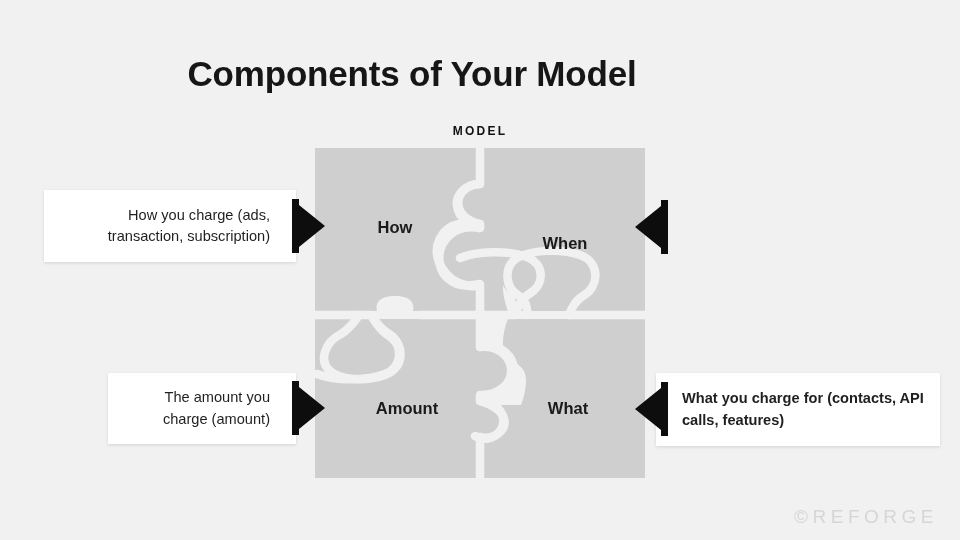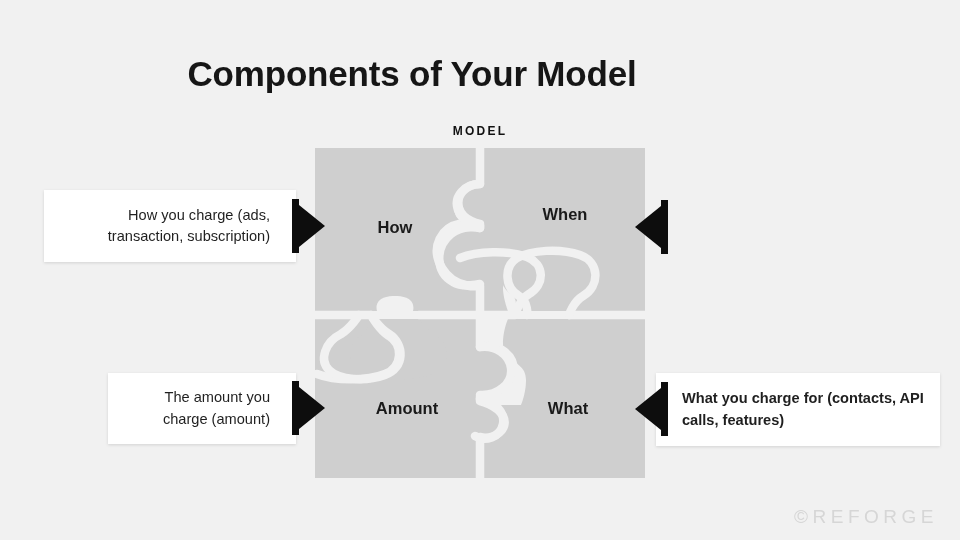--- a/index.html
+++ b/index.html
@@ -65,21 +65,21 @@
   .tile-label {
     position: absolute;
     font-size: 16.5px;
     font-weight: bold;
     color: #1a1a1a;
     text-align: center;
     white-space: nowrap;
     transform: translate(-50%, -50%);
   }
   .tile-label.how    { left: 80px;  top: 79px; }
-  .tile-label.when   { left: 250px; top: 66px; }
+  .tile-label.when   { left: 250px; top: 95px; }
   .tile-label.amount { left: 92px;  top: 260px; }
   .tile-label.what   { left: 253px; top: 260px; }
 
   
   .callout {
     position: absolute;
     background: #ffffff;
     box-shadow: 0 1px 3px rgba(0,0,0,0.13);
     display: flex;
     align-items: center;

